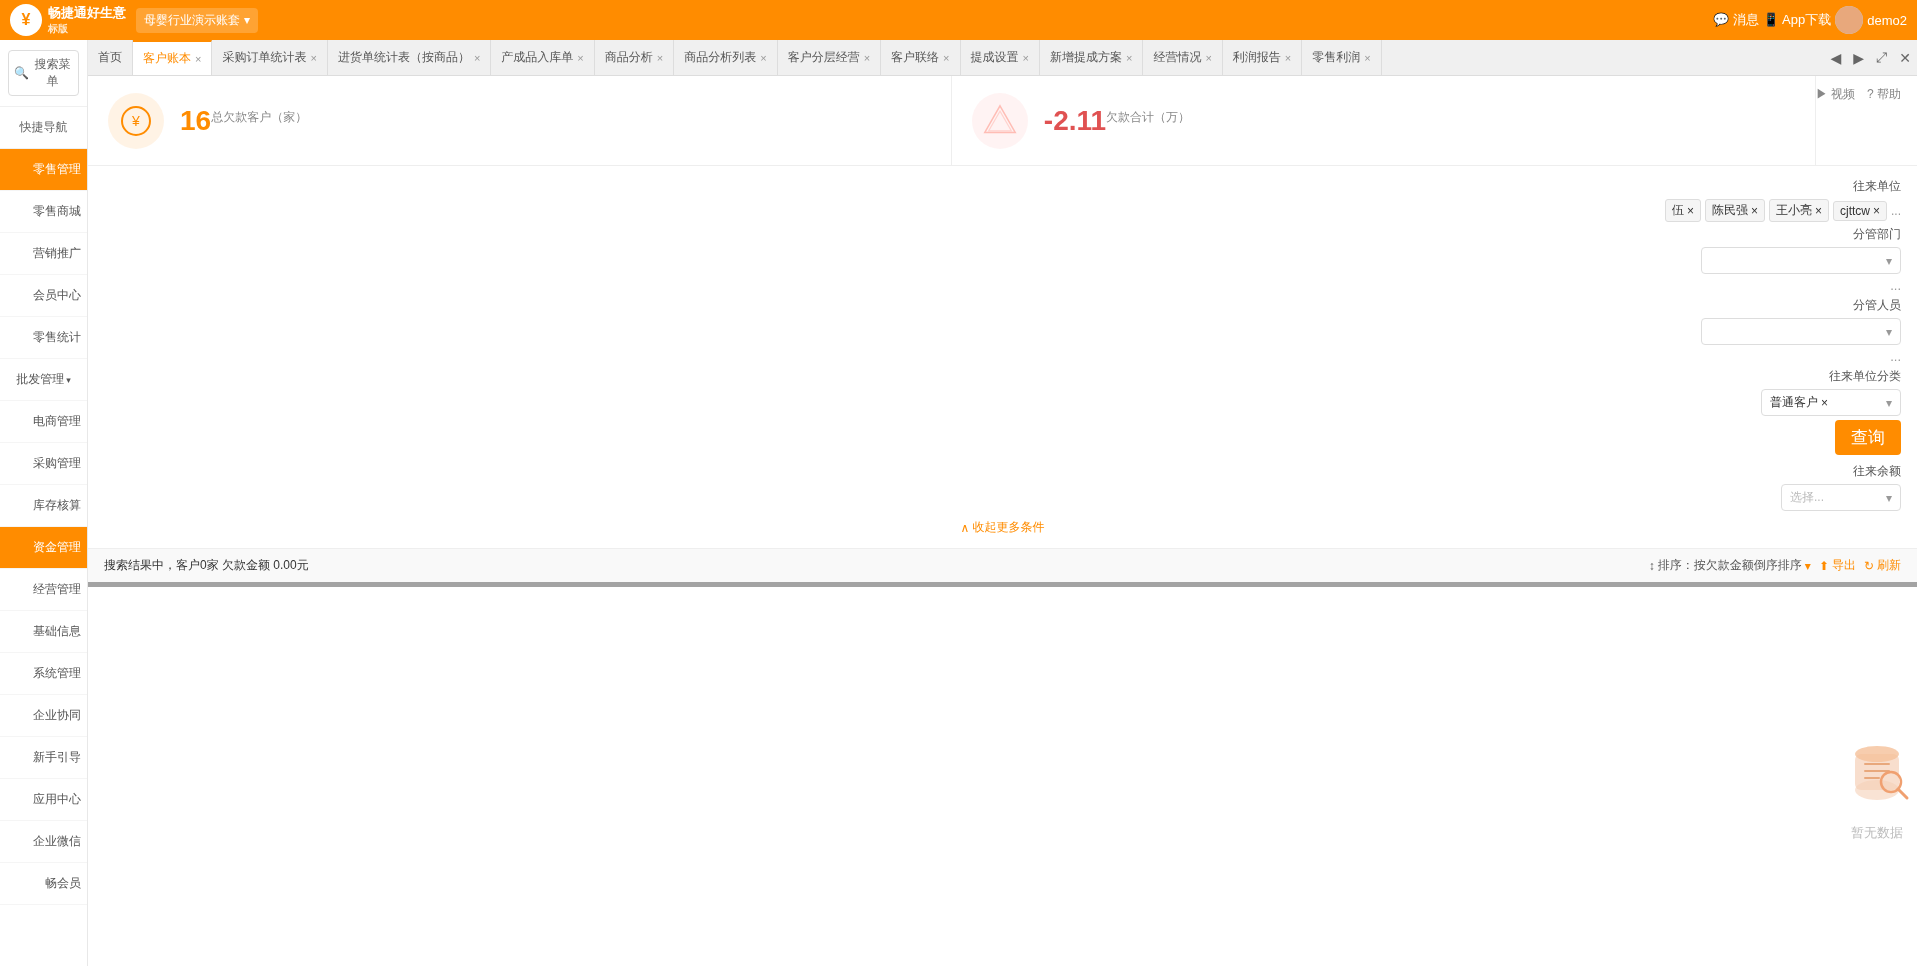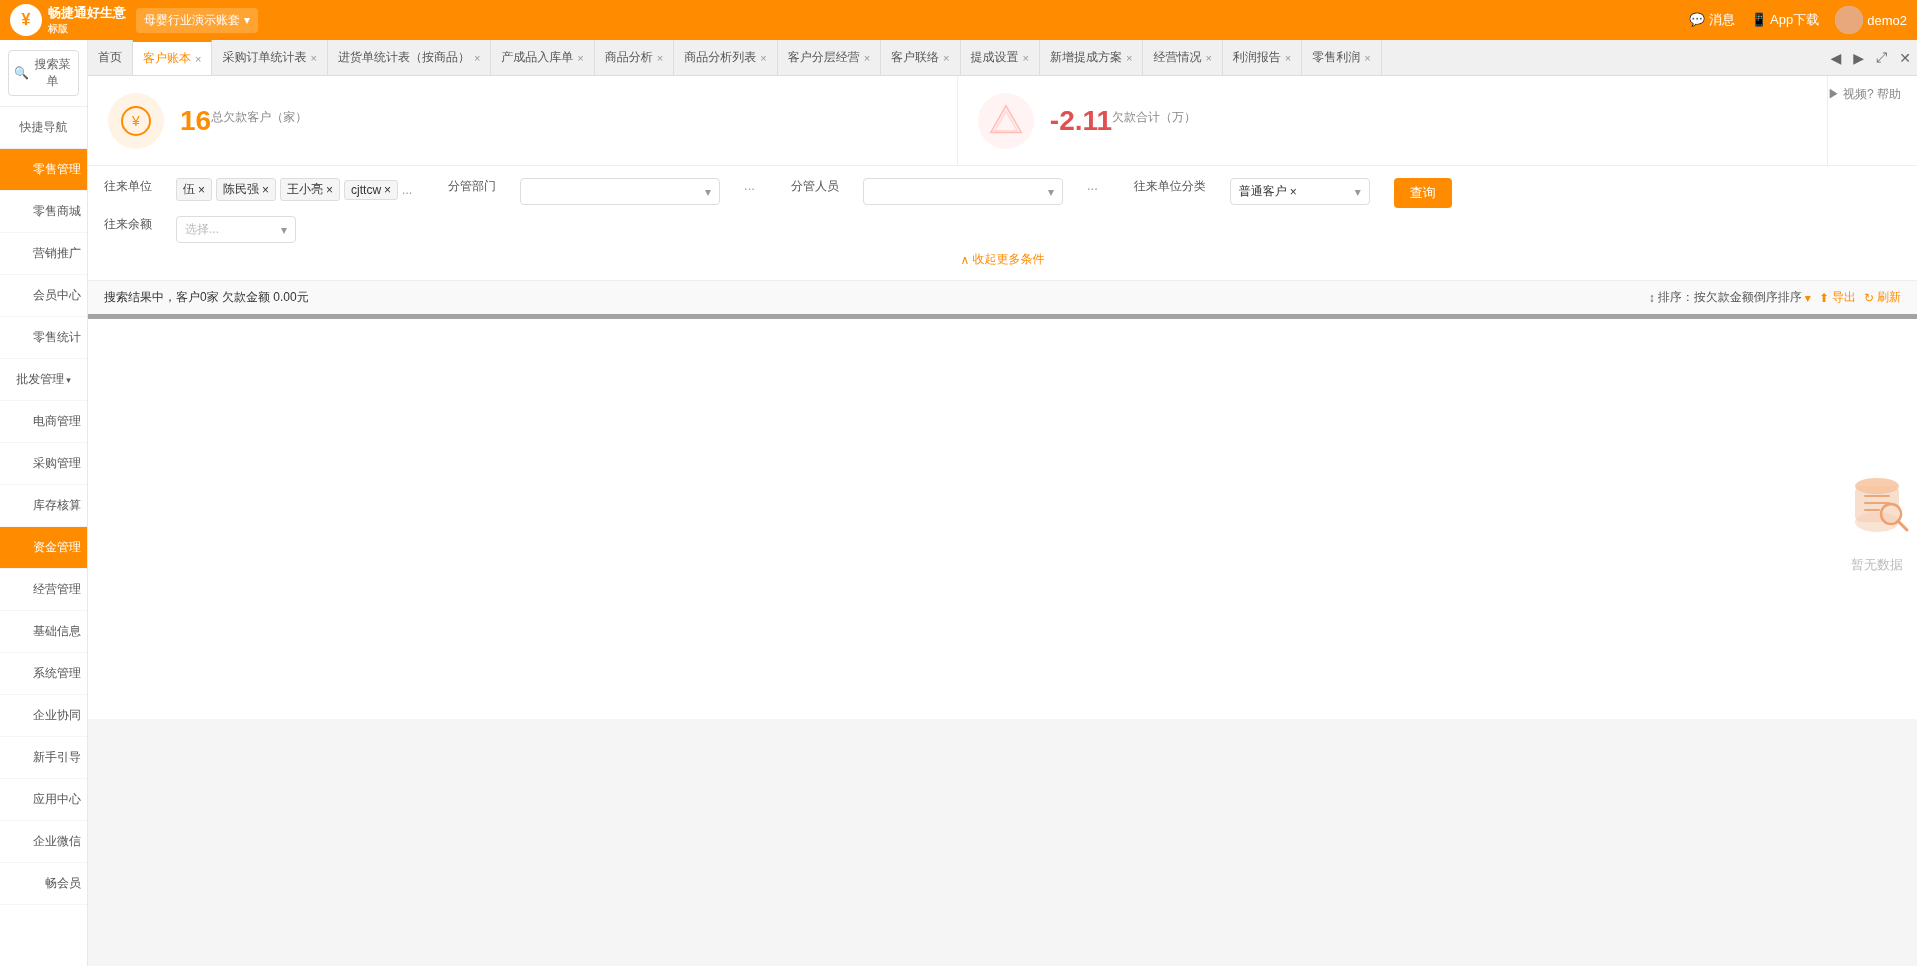--- a/index.html
+++ b/index.html
@@ -4,21 +4,21 @@
   <style>
     * { box-sizing: border-box; margin: 0; padding: 0; }
     body { font-family: "Microsoft YaHei", Arial, sans-serif; font-size: 13px; background: #f5f5f5; color: #333; height: 966px; overflow: hidden; }
 
     
     .app-wrapper { display: flex; flex-direction: column; height: 100vh; }
     .top-bar { height: 40px; background: #ff8c00; display: flex; align-items: center; padding: 0 10px; gap: 10px; flex-shrink: 0; }
     .top-bar-logo { display: flex; align-items: center; gap: 6px; color: white; font-weight: bold; font-size: 13px; min-width: 88px; }
     .top-bar-logo .logo-icon { width: 32px; height: 32px; background: white; border-radius: 50%; display: flex; align-items: center; justify-content: center; color: #ff8c00; font-size: 16px; }
     .top-bar-selector { display: flex; align-items: center; gap: 4px; background: rgba(255,255,255,0.2); border-radius: 4px; padding: 4px 8px; color: white; cursor: pointer; font-size: 12px; }
-    .top-bar-right { margin-left: auto; display: flex; align-items: center; gap: 16px; color: white; font-size: 13px; }
+    .top-bar-right { margin-left: auto; display: flex; align-items: center; gap: 4px; color: white; font-size: 13px; }
     .top-bar-right .avatar { width: 28px; height: 28px; border-radius: 50%; background: #ccc; display: flex; align-items: center; justify-content: center; overflow: hidden; }
 
     .main-layout { display: flex; flex: 1; overflow: hidden; }
 
     
     .sidebar { width: 88px; background: #fff; border-right: 1px solid #e8e8e8; display: flex; flex-direction: column; flex-shrink: 0; overflow-y: auto; }
     .sidebar-search { padding: 10px 8px; border-bottom: 1px solid #f0f0f0; }
     .sidebar-search-btn { width: 100%; background: none; border: 1px solid #ddd; border-radius: 4px; padding: 5px; font-size: 12px; cursor: pointer; color: #666; display: flex; align-items: center; justify-content: center; gap: 3px; }
     .sidebar-nav-btn { padding: 8px; border-bottom: 1px solid #f0f0f0; text-align: center; }
     .sidebar-nav-btn button { background: none; border: none; cursor: pointer; color: #666; font-size: 12px; width: 100%; padding: 4px; }
@@ -44,26 +44,26 @@
     .stat-icon-circle { width: 56px; height: 56px; border-radius: 50%; display: flex; align-items: center; justify-content: center; font-size: 24px; flex-shrink: 0; }
     .stat-icon-circle.orange { background: rgba(255,140,0,0.1); color: #ff8c00; }
     .stat-icon-circle.pink { background: rgba(255,100,100,0.08); color: #f87; }
     .stat-icon-circle.blue { background: rgba(100,160,255,0.1); color: #6af; }
     .stat-text { display: flex; flex-direction: row; }
     .stat-value { font-size: 28px; font-weight: bold; }
     .stat-value.orange { color: #ff8c00; }
     .stat-value.red { color: #e05252; }
     .stat-value.black { color: #222; text-decoration: underline; }
     .stat-label { font-size: 12px; color: #888; margin-top: 4px; }
-    .top-right-links { display: flex; font-size: 12px; color: #888; padding: 10px 16px 0 0; align-self: flex-start; }
+    .top-right-links { display: flex; gap: 12px; font-size: 12px; color: #888; padding: 10px 16px 0 0; align-self: flex-start; }
     .top-right-links span { cursor: pointer; }
 
     
     .filter-bar { background: #fff; padding: 12px 16px; border-bottom: 1px solid #eee; }
-    .filter-row { display: flex; align-items: flex-start; gap: 24px; flex-wrap: wrap; margin-bottom: 8px; }
+    .filter-row { display: flex; align-items: flex-end; gap: 4px; flex-wrap: wrap; margin-bottom: 8px; flex-direction: column; }
     .filter-row:last-child { margin-bottom: 0; }
     .filter-label { font-size: 12px; color: #555; white-space: nowrap; }
     .filter-tags { display: flex; align-items: center; gap: 4px; flex-wrap: wrap; }
     .filter-more { color: #999; cursor: pointer; font-size: 12px; }
     .filter-select { border: 1px solid #ddd; border-radius: 4px; padding: 4px 8px; font-size: 12px; background: white; cursor: pointer; min-width: 120px; display: flex; align-items: center; justify-content: space-between; gap: 4px; }
     .filter-dots { color: #999; cursor: pointer; }
     .collapse-btn { display: flex; align-items: center; gap: 3px; color: #ff8c00; font-size: 12px; cursor: pointer; justify-content: center; }
 
     
     .result-bar { background: #f9f9f9; padding: 8px 16px; border-bottom: 5px solid #a3a3a3; display: flex; align-items: center; justify-content: space-between; font-size: 12px; }
@@ -73,21 +73,21 @@
 
     
     .data-table { width: 100%; background: #fff; }
     .table-header { display: grid; grid-template-columns: 2fr 2fr 1.5fr 1.5fr; padding: 10px 16px; border-bottom: 1px solid #eee; font-size: 13px; font-weight: 500; color: #555; background: #fff; }
     .table-body { min-height: 400px; display: flex; align-items: flex-end; justify-content: center; flex-direction: column; }
     .empty-state { display: flex; flex-direction: column; align-items: center; justify-content: center; padding: 60px 0; gap: 12px; }
     .empty-icon { width: 80px; height: 80px; position: relative; }
     .empty-text { color: #bbb; font-size: 13px; }
 
     
-    .query-btn { background: #ff8c00; color: white; border: none; border-radius: 4px; padding: 6px 16px; font-size: 13px; cursor: pointer; }
+    .query-btn { background: #ff8c00; color: white; border: none; border-radius: 4px; padding: 6px 16px; font-size: 17px; cursor: pointer; }
 
     .tag-with-x { background: #f5f5f5; border: 1px solid #ddd; border-radius: 3px; padding: 2px 6px; font-size: 12px; display: inline-flex; align-items: center; gap: 3px; }
   </style>
 </head>
 <body>
 
 <div class="app-wrapper">
 
   <div class="top-bar">
     <div class="top-bar-logo">

